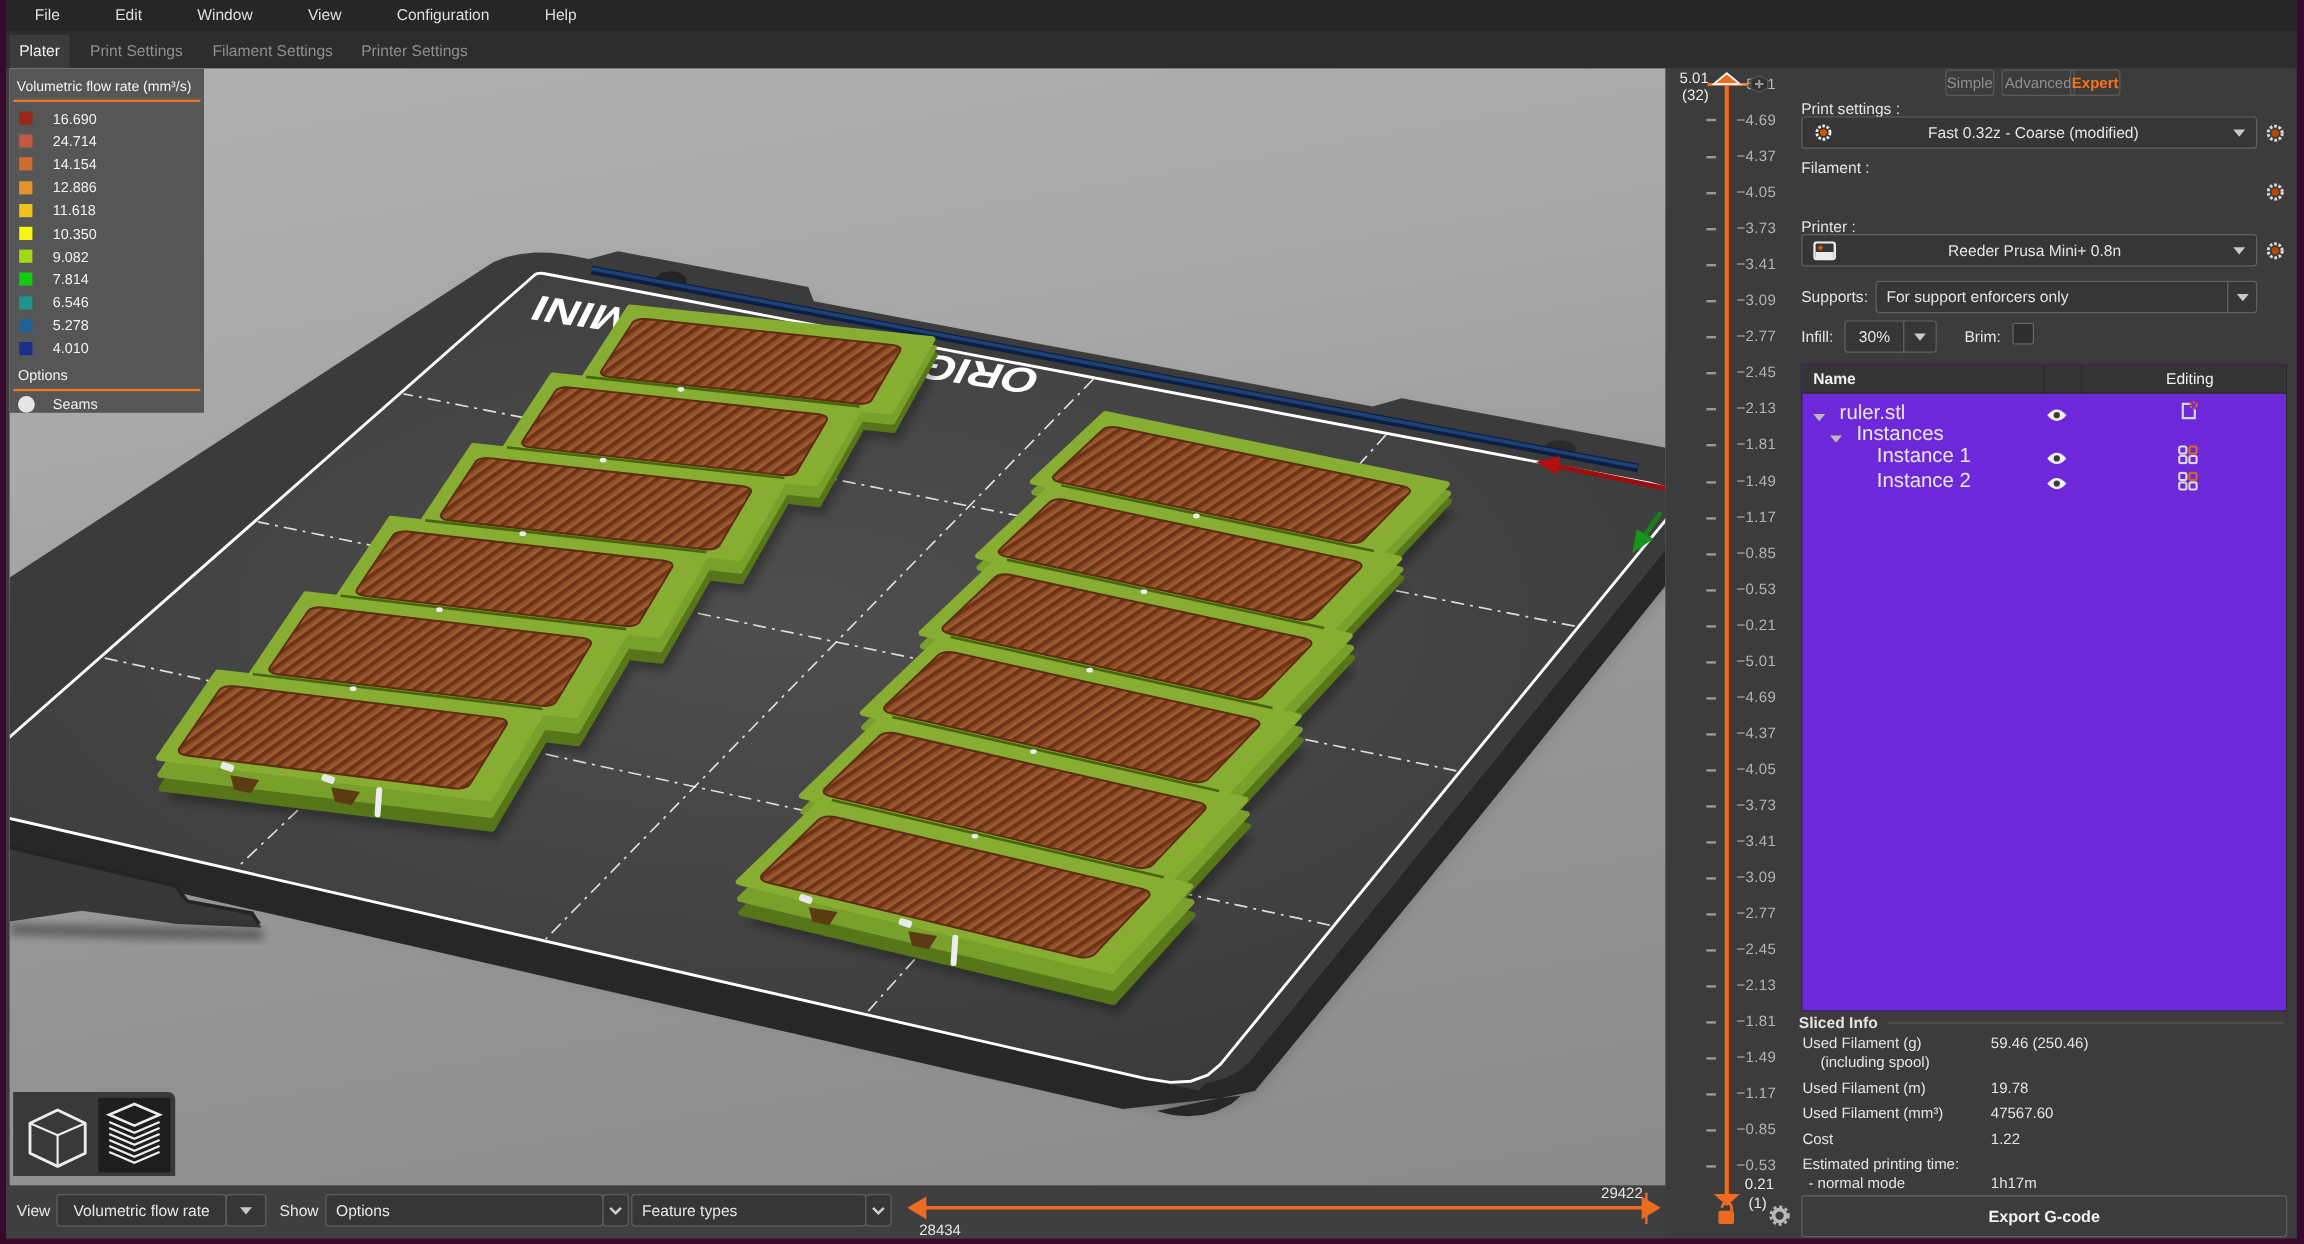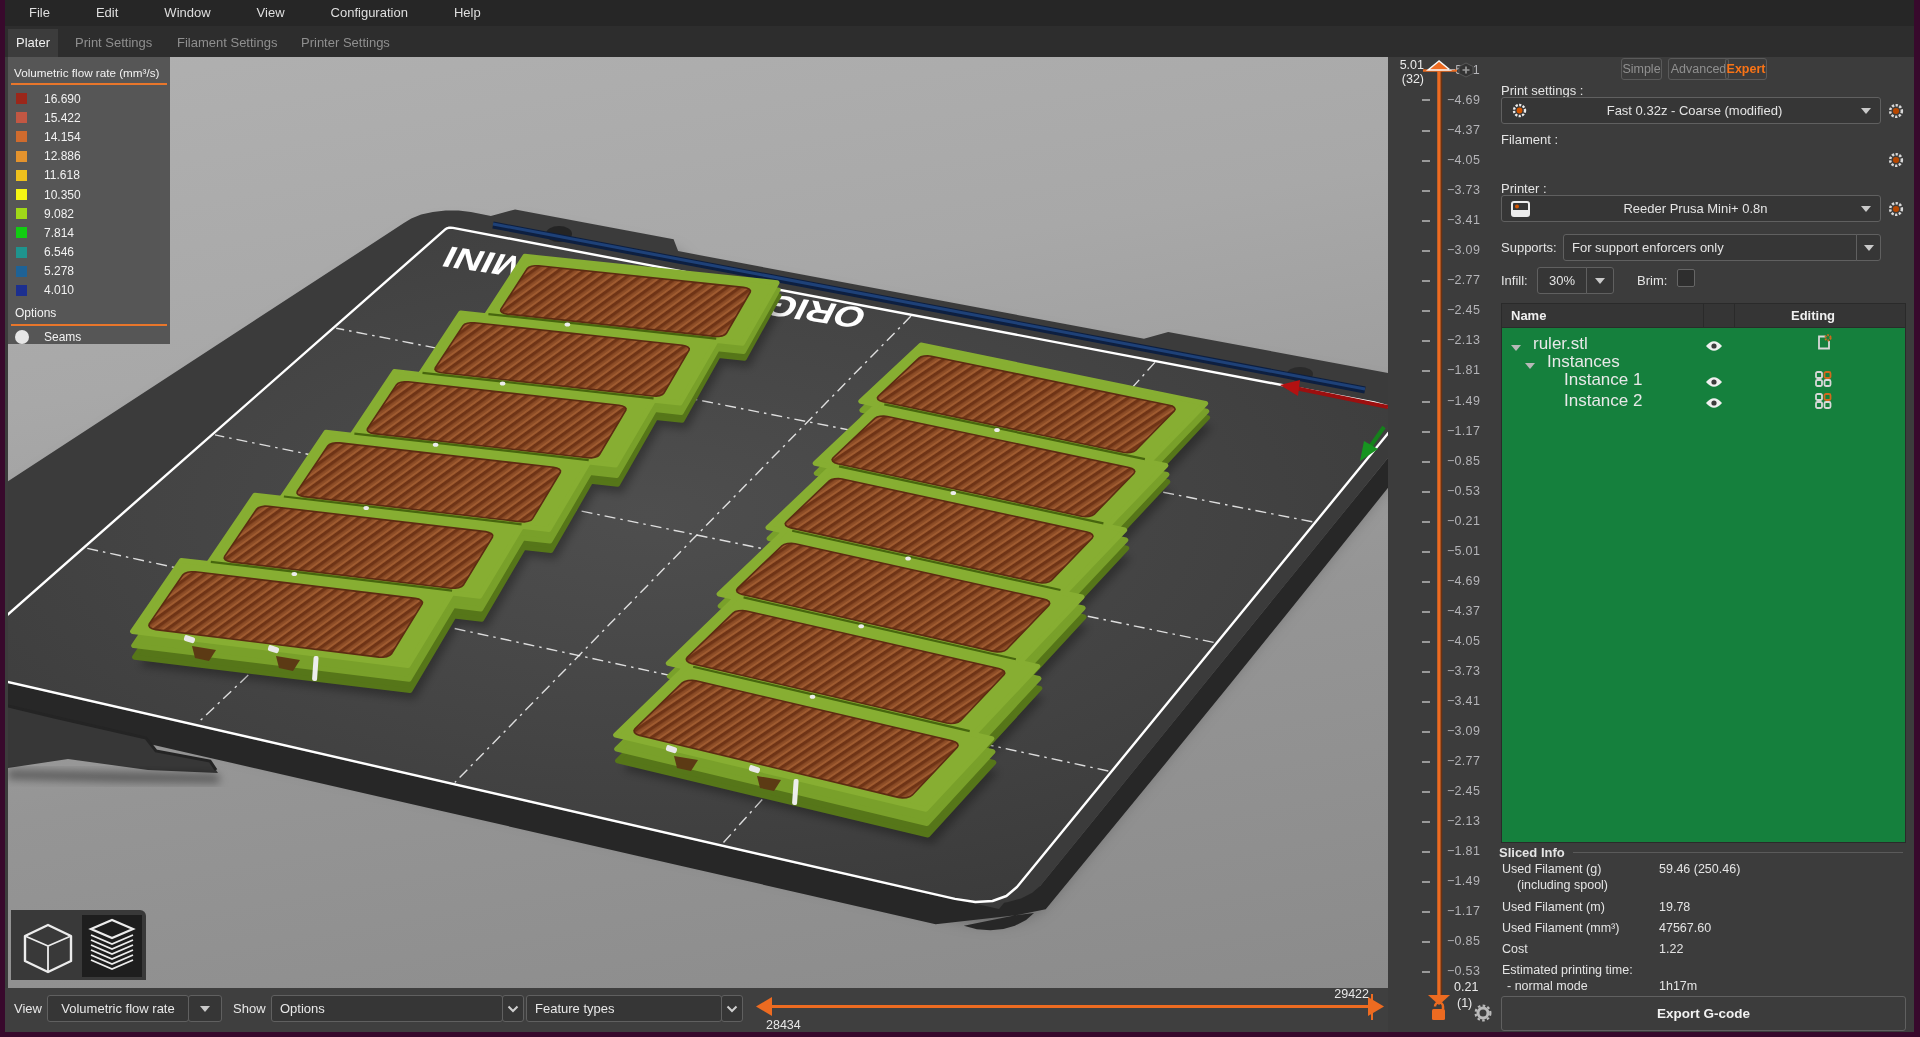--- a/index.html
+++ b/index.html
@@ -146,21 +146,21 @@
 </svg>
 <div id="legend">
  <div class="title">Volumetric flow rate (mm³/s)</div>
  <hr>
  <div class="lrow">
         <span class="sw" style="background:#9b271a"></span>
         <span class="lv">16.690</span>
       </div>
       <div class="lrow">
         <span class="sw" style="background:#c25743"></span>
-        <span class="lv">15.422</span>
+        <span class="lv">24.714</span>
       </div>
       <div class="lrow">
         <span class="sw" style="background:#cf6b2e"></span>
         <span class="lv">14.154</span>
       </div>
       <div class="lrow">
         <span class="sw" style="background:#e4932d"></span>
         <span class="lv">12.886</span>
       </div>
       <div class="lrow">
@@ -383,24 +383,24 @@
     </div>
  <div class="lbl" style="left:4px;top:216px">Infill:</div>
  <div class="combo" style="left:40px;top:210px;width:50px;justify-content:center;border-radius:3px 0 0 3px">
       <span>30%</span>
     </div>
  <div class="combo" style="left:89px;top:210px;width:28px;justify-content:center;border-radius:0 3px 3px 0">
       <span class="arr"></span>
     </div>
  <div class="lbl" style="left:140px;top:216px">Brim:</div>
  <div class="abs" style="left:180px;top:212px;width:18px;height:18px;background:#2e2e2e;border:1px solid #666;border-radius:2px"></div>
- <div class="abs" style="left:4px;top:246px;width:405px;height:540px;border:1px solid #2a2a2a;background:#15803d">
+ <div class="abs" style="left:4px;top:246px;width:405px;height:540px;border:1px solid #2a2a2a;background:#6d28d9">
    <div class="abs" style="left:0;top:0;width:100%;height:24px;background:#353535;border-bottom:1px solid #2a2a2a">
      <span class="abs" style="left:9px;top:4px;font-weight:bold;color:#f0f0f0">Name</span>
-     <span class="abs" style="left:289px;top:4px;font-weight:bold;color:#f0f0f0">Editing</span>
+     <span class="abs" style="left:303px;top:4px;font-weight:normal;color:#f0f0f0">Editing</span>
      <span class="abs" style="left:201px;top:0;width:1px;height:24px;background:#2a2a2a"></span>
      <span class="abs" style="left:232px;top:0;width:1px;height:24px;background:#2a2a2a"></span>
    </div>
    <div class="orow" style="top:30px">
         <span class="abs" style="left:9px;top:3px"><span style="display:inline-block;width:0;height:0;border-left:5px solid transparent;border-right:5px solid transparent;border-top:6px solid #b8b8b8;vertical-align:middle"></span></span>
         <span class="abs" style="left:31px">ruler.stl</span>
         <span class="abs" style="left:203px;top:3px"><svg width="18" height="12" viewBox="0 0 18 12">
             <path d="M1 6 Q9 -3.5 17 6 Q9 15.5 1 6 Z" fill="#f0f0f0"></path>
             <circle cx="9" cy="6" r="2.6" fill="#3c3c3c"></circle>
           </svg></span>

